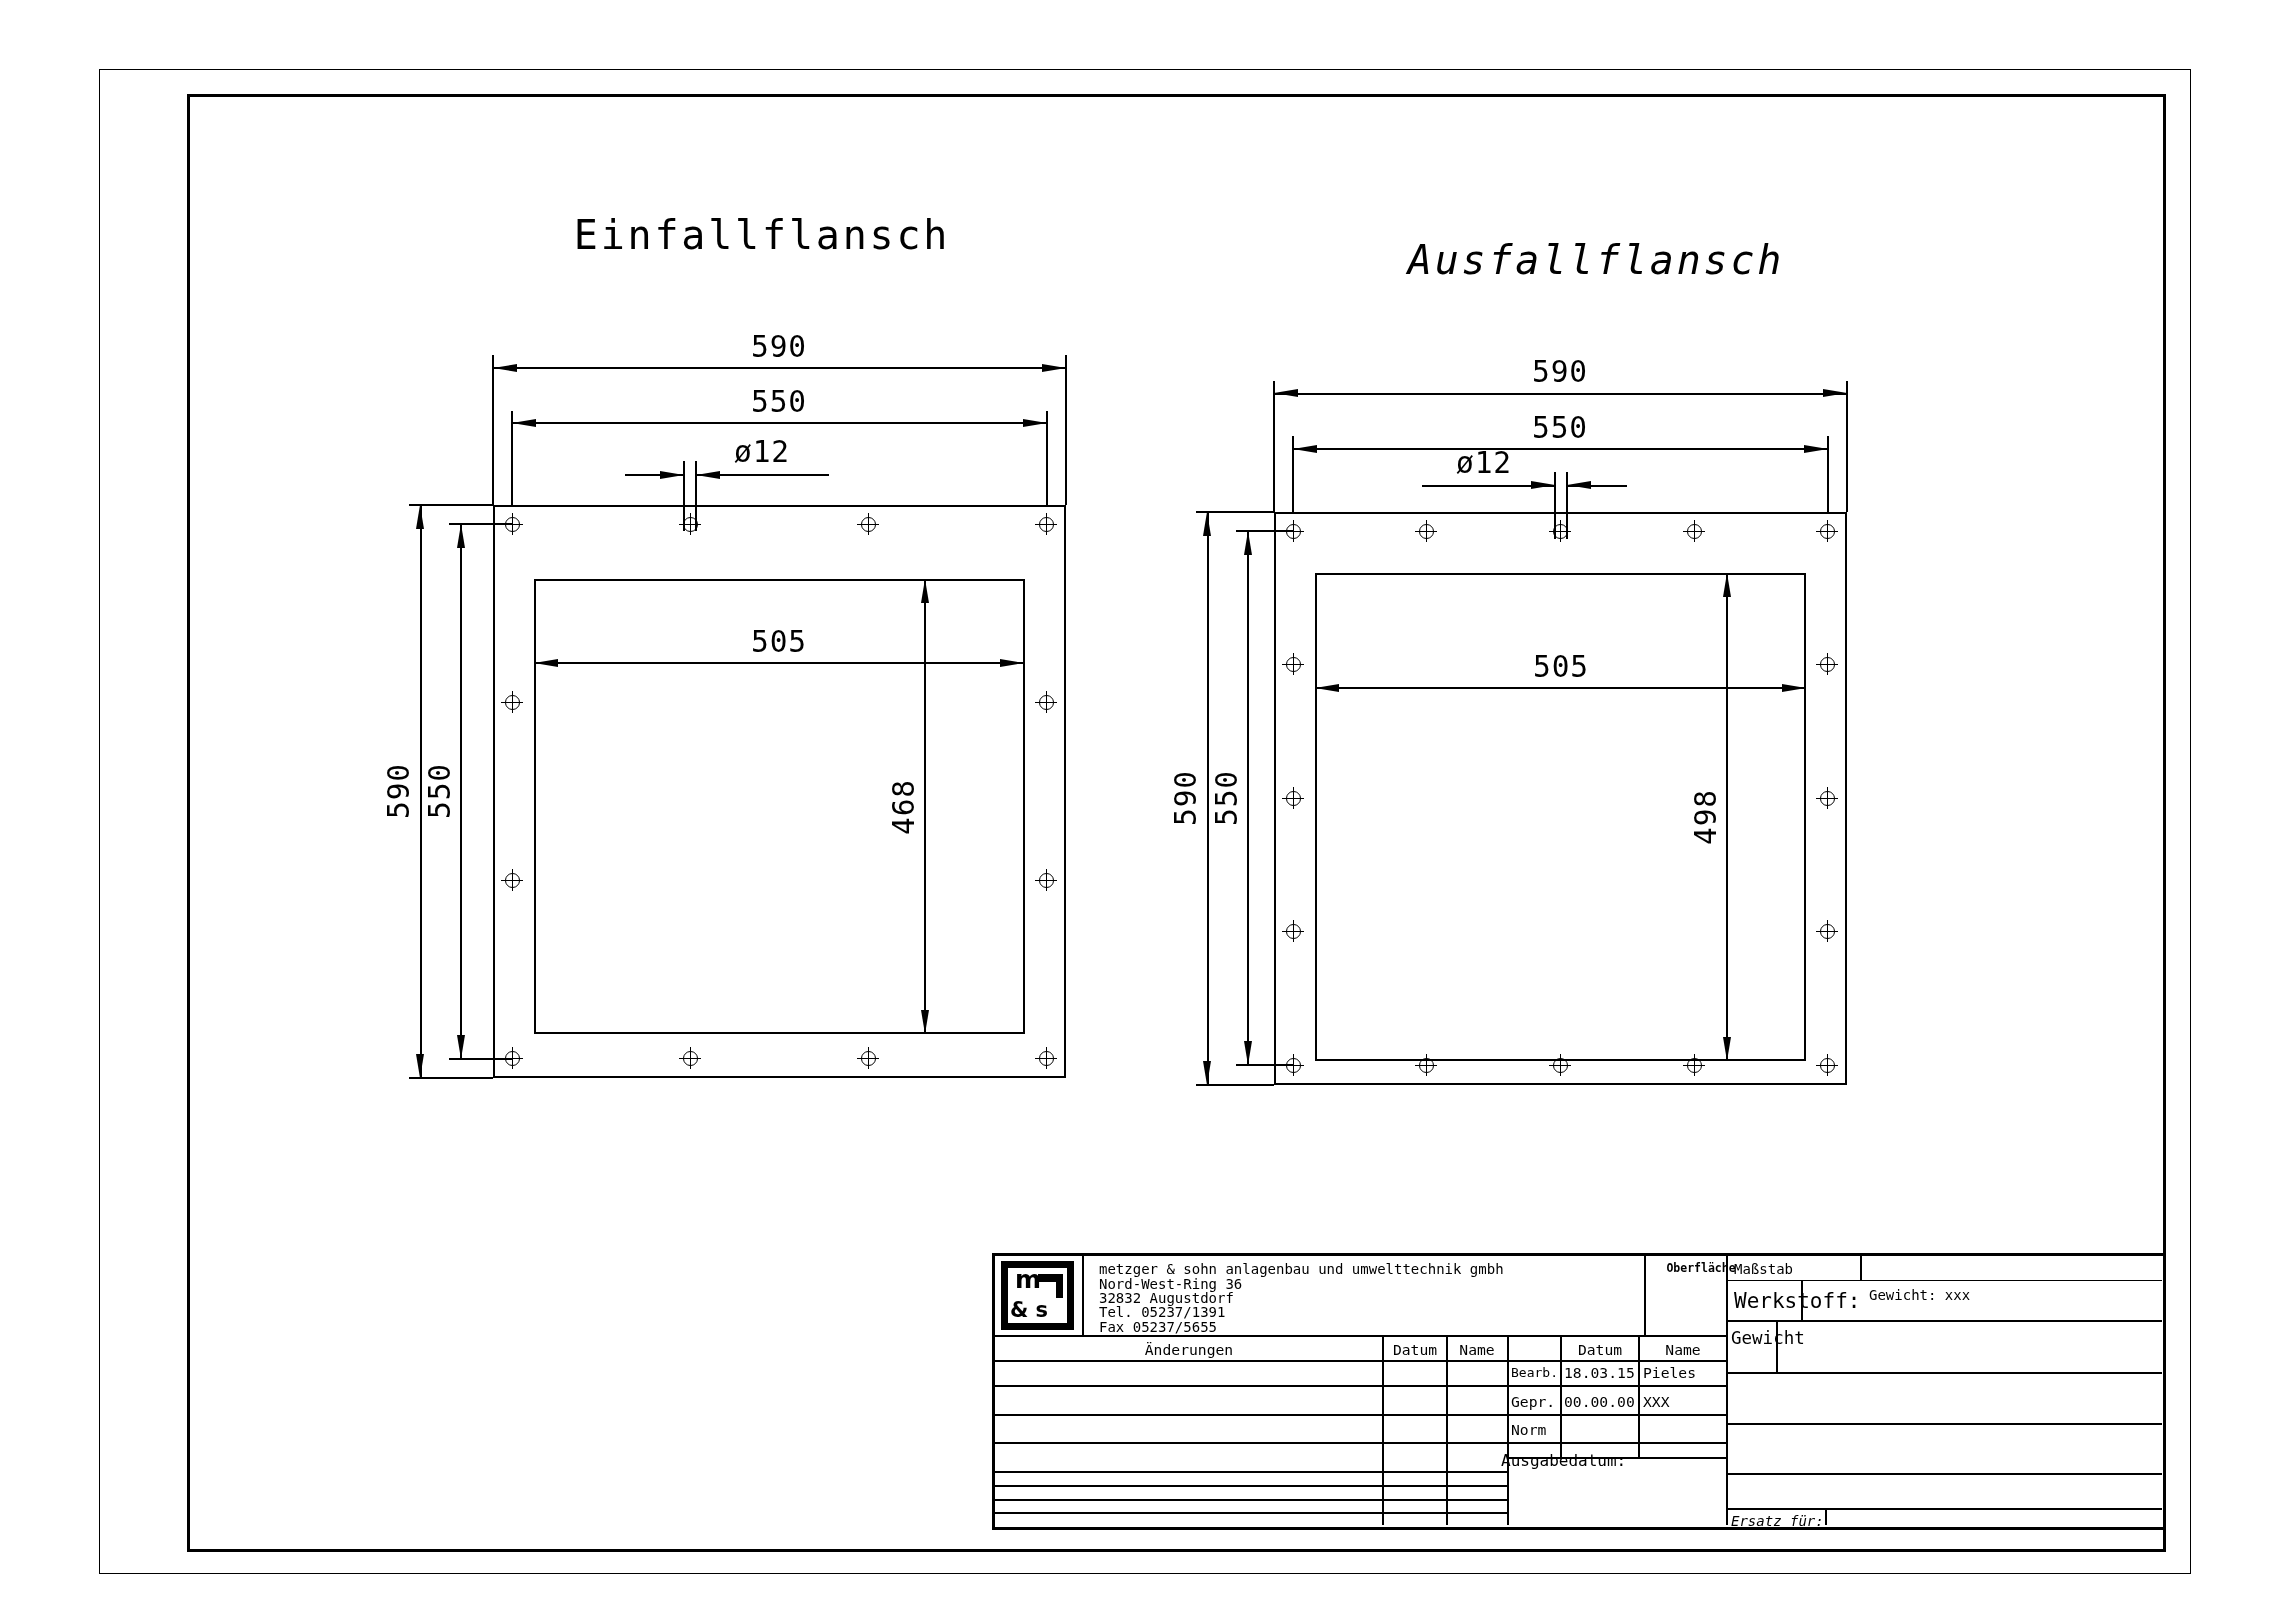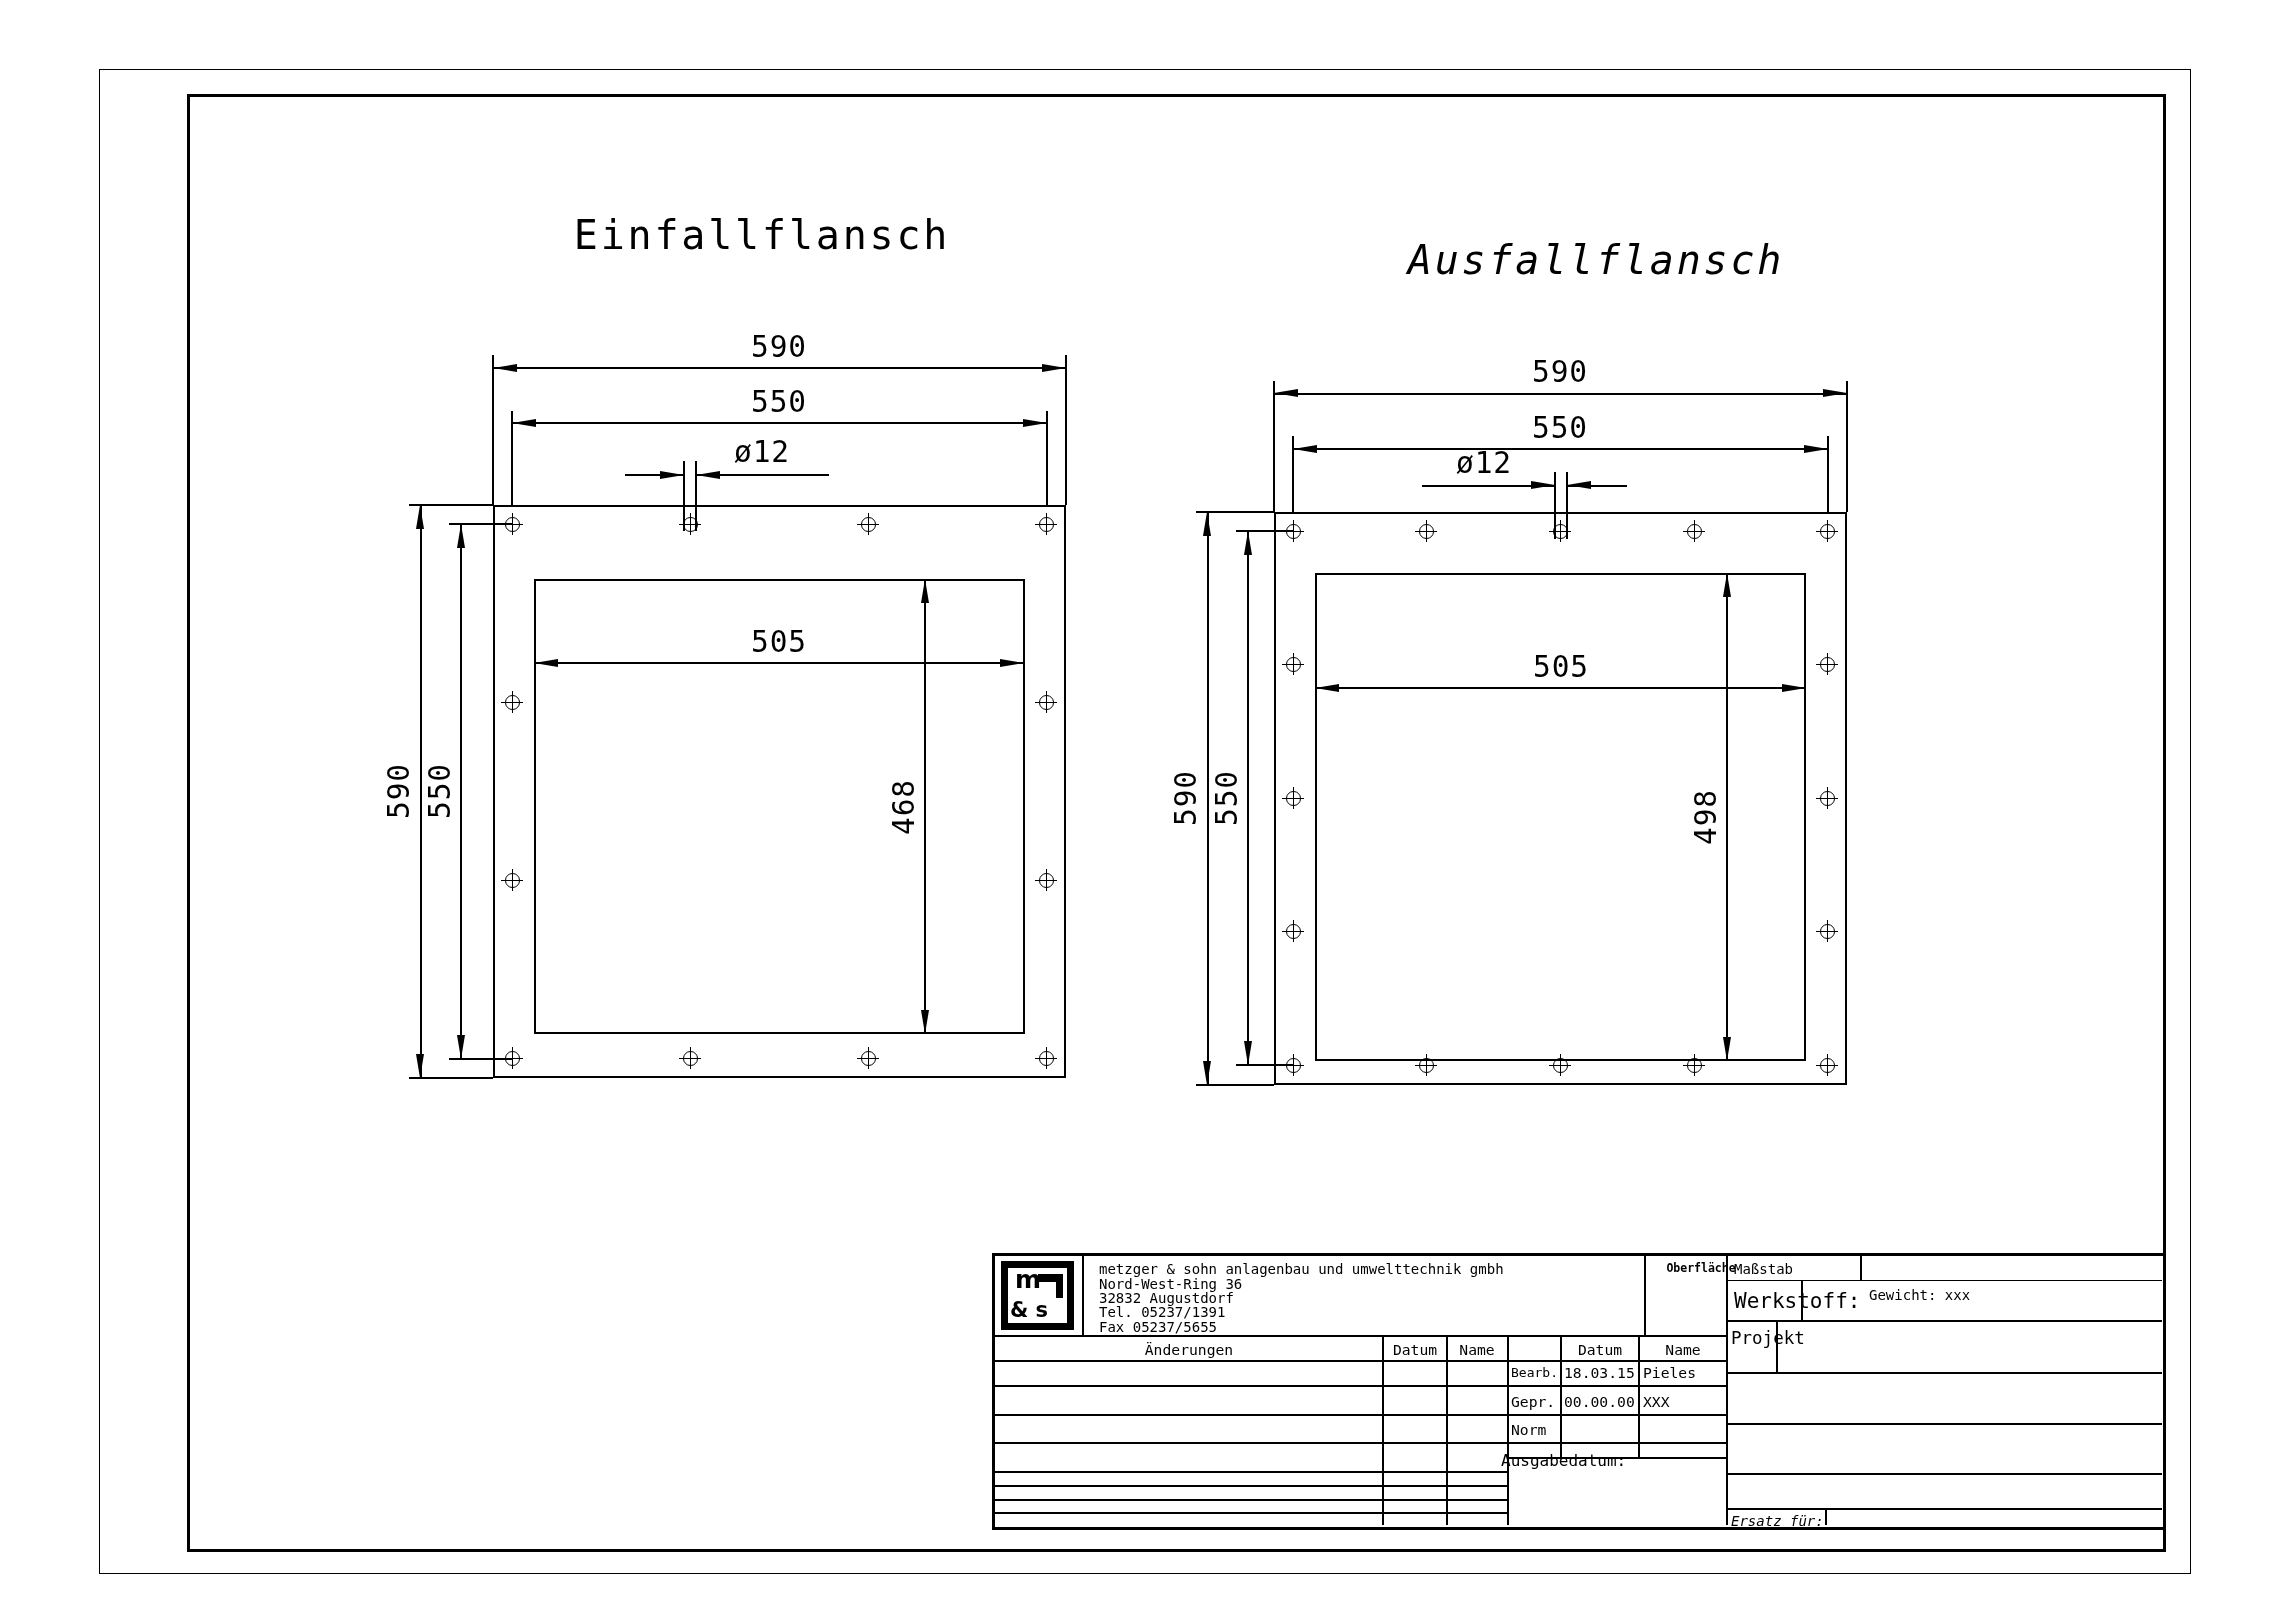--- a/index.html
+++ b/index.html
@@ -197,21 +197,21 @@
     <div style="position:absolute;left:104px;top:6.4px;font-size:14px;line-height:14.3px;white-space:pre;" id="company-block">metzger &amp; sohn anlagenbau und umwelttechnik gmbh
 Nord-West-Ring 36
 32832 Augustdorf
 Tel. 05237/1391
 Fax 05237/5655</div>
 
     <div class="tb-text tb-c" style="left:690px;top:12.4px;font-size:11.5px;font-weight:bold;margin-left:16px;">Oberfläche</div>
     <div class="tb-text" style="left:739px;top:13px;font-size:14px;">Maßstab</div>
     <div class="tb-text" style="left:874px;top:13px;font-size:14px;margin-top:26px;">Gewicht: xxx</div>
     <div class="tb-text" style="left:739px;top:45px;font-size:21px;">Werkstoff:</div>
-    <div class="tb-text" style="left:736px;top:82px;font-size:17.5px;">Projekt</div>
+    <div class="tb-text" style="left:736px;top:82px;font-size:17.5px;">Gewicht</div>
     <div class="tb-text" style="left:736px;top:265px;font-size:14px;font-style:italic;">Ersatz für:</div>
 
     <div class="tb-text tb-c" style="left:194px;top:93px;font-size:14.7px;">Änderungen</div>
     <div class="tb-text tb-c" style="left:420px;top:93px;font-size:14.7px;">Datum</div>
     <div class="tb-text tb-c" style="left:482px;top:93px;font-size:14.7px;">Name</div>
     <div class="tb-text tb-c" style="left:605px;top:93px;font-size:14.7px;">Datum</div>
     <div class="tb-text tb-c" style="left:688px;top:93px;font-size:14.7px;">Name</div>
 
     <div class="tb-text" style="left:516px;top:116px;font-size:13px;">Bearb.</div>
     <div class="tb-text" style="left:569px;top:116px;font-size:14.7px;">18.03.15</div>

